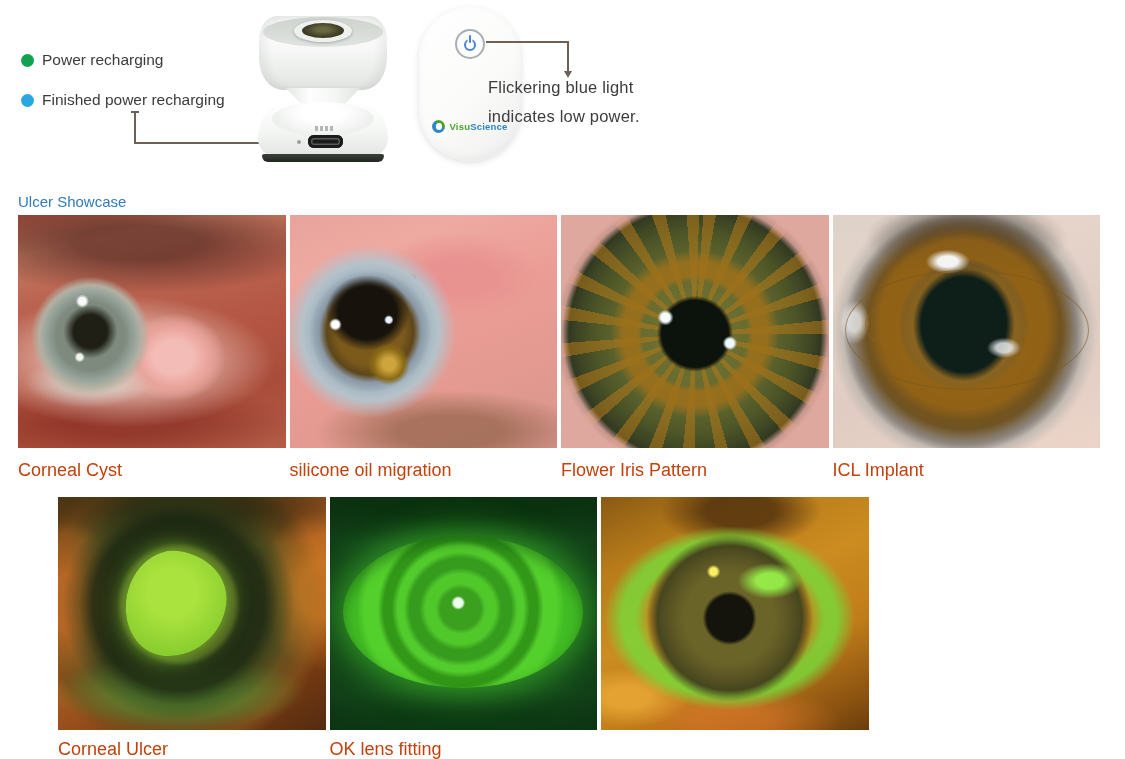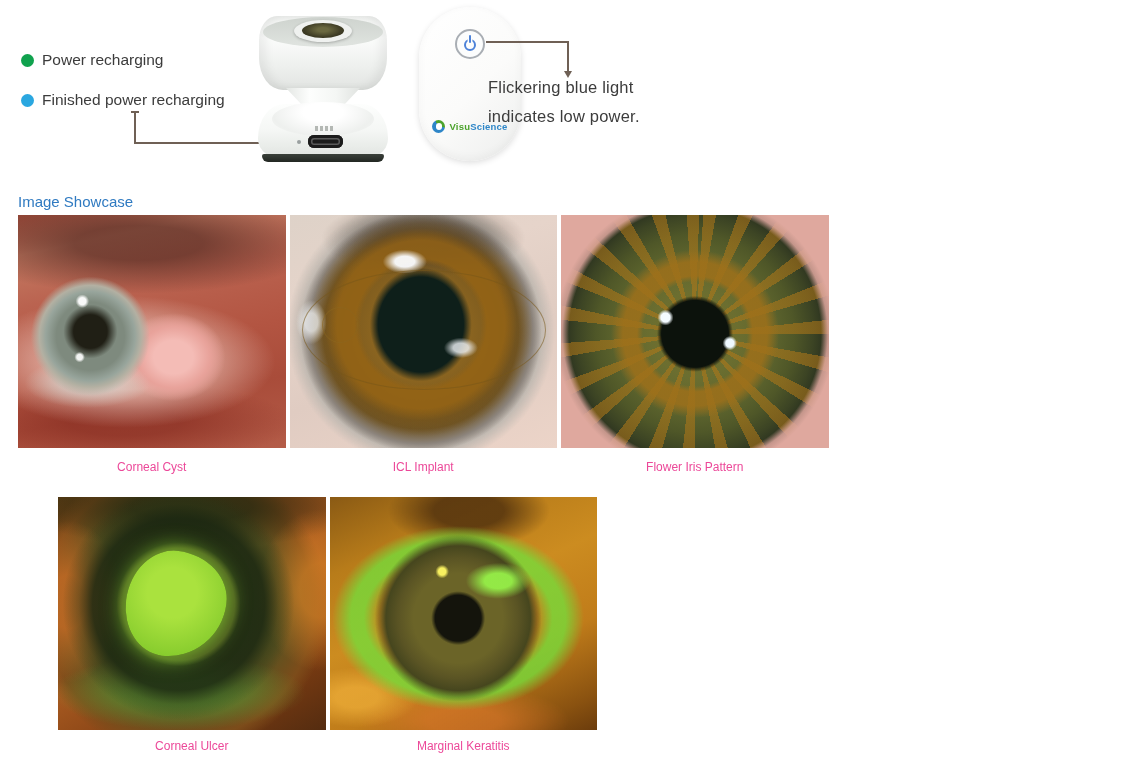--- a/index.html
+++ b/index.html
@@ -75,21 +75,21 @@
   .note-line.n1{top:78px;text-align:center;}
   .note-line.n2{top:107px;}
 
   
   .showcase-title{position:absolute;left:18px;top:193px;font-size:15px;color:#2f7ac1;}
   .grid{position:absolute;left:18px;width:1082px;display:grid;grid-template-columns:repeat(4,1fr);column-gap:4px;}
   .grid.row1{top:215px;}
   .grid.row2{top:497px;margin-left:40px;}
   figure{margin:0;}
   .photo{height:233px;position:relative;overflow:hidden;background:#777;}
-  .caption{text-align:center;font-size:12px;color:#ec4899;}
+  .caption{text-align:left;font-size:18px;color:#c2410c;}
   .row1 .caption{padding-top:12px;height:37px;}
   .row2 .caption{padding-top:9px;height:20px;}
 
   
   .eye1{background:
     radial-gradient(circle 9px at 24% 37%,rgba(255,255,255,.95) 0 40%,rgba(255,255,255,0) 75%),
     radial-gradient(circle 7px at 23% 61%,rgba(255,255,255,.9) 0 40%,rgba(255,255,255,0) 75%),
     radial-gradient(circle 27px at 27% 50%,#201f15 62%,rgba(32,31,21,0) 100%),
     radial-gradient(circle 62px at 27% 52%,#7e8a7e 55%,#98a59c 72%,#b3b0a2 82%,rgba(179,176,162,0) 96%),
     radial-gradient(ellipse 70px 28px at 26% 72%,rgba(212,218,212,.55) 40%,rgba(212,218,212,0) 90%),
@@ -231,46 +231,55 @@
       <span class="logo-text"><span class="lg-green">Visu</span><span class="lg-blue">Science</span></span>
     </div>
   </div>
 
   <span class="ln h-line2"></span>
   <span class="ln v-line2"></span>
   <span class="arrow-down"></span>
   <div class="note-line n1">Flickering blue light</div>
   <div class="note-line n2">indicates low power.</div>
 
-  <div class="showcase-title">Image Showcase</div>
+  <div class="showcase-title">Ulcer Showcase</div>
 
   <div class="grid row1">
     <figure>
       <div class="photo eye1"></div>
       <figcaption class="caption">Corneal Cyst</figcaption>
+    </figure>
+    <figure>
+      <div class="photo eye2"></div>
+      <figcaption class="caption">silicone oil migration</figcaption>
+    </figure>
+    <figure>
+      <div class="photo eye3"></div>
+      <figcaption class="caption">Flower Iris Pattern</figcaption>
     </figure>
     <figure>
       <div class="photo eye4">
         <div class="icl-ellipse"></div>
         <div class="icl-haptic"></div>
       </div>
       <figcaption class="caption">ICL Implant</figcaption>
     </figure>
-    <figure>
-      <div class="photo eye3"></div>
-      <figcaption class="caption">Flower Iris Pattern</figcaption>
-    </figure>
   </div>
 
   <div class="grid row2">
     <figure>
       <div class="photo eye5">
         <div class="ulcer-blob"></div>
       </div>
       <figcaption class="caption">Corneal Ulcer</figcaption>
     </figure>
     <figure>
+      <div class="photo eye6">
+        <div class="ok-lens"></div>
+      </div>
+      <figcaption class="caption">OK lens fitting</figcaption>
+    </figure>
+    <figure>
       <div class="photo eye7"></div>
-      <figcaption class="caption">Marginal Keratitis</figcaption>
     </figure>
   </div>
 
 </div>
 
 </body></html>

